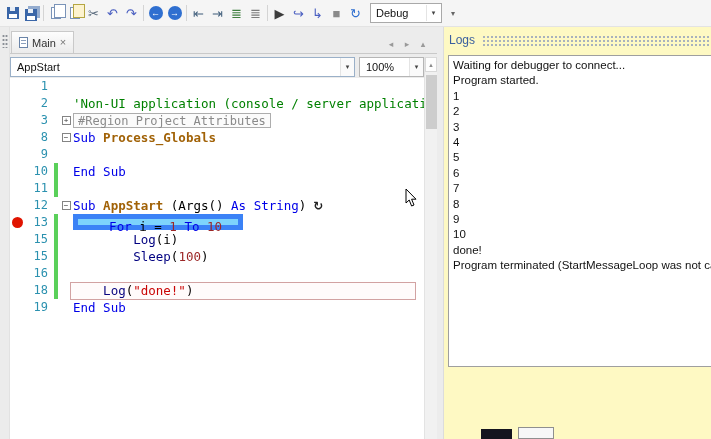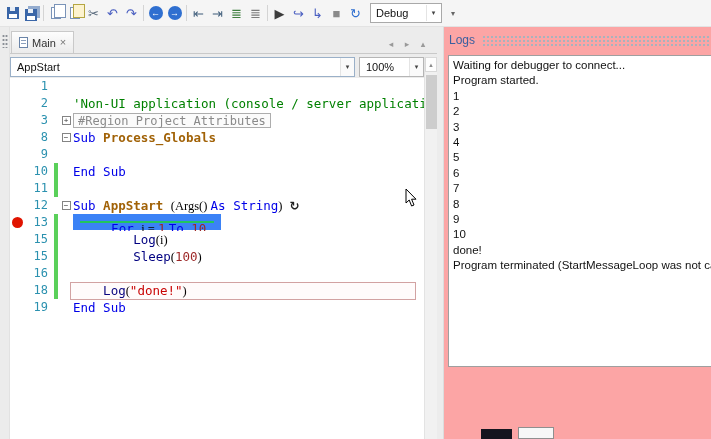--- a/index.html
+++ b/index.html
@@ -66,35 +66,35 @@
   .bp-dot  { position:absolute; left:2px; top:3px; width:11px; height:11px; border-radius:50%; background:#e01400; }
   .col-num { width:30px; flex:none; text-align:right; padding-right:6px; color:#2b91af; font-size:12px; }
   .col-chg { width:5px; flex:none; }
   .chg     { display:block; width:4px; height:17px; background:#5ad05a; }
   .col-fold{ width:14px; flex:none; display:flex; align-items:center; justify-content:center; }
   .fold-box{ width:9px; height:9px; border:1px solid #848484; background:#fff; font-size:8px; line-height:7px;
              text-align:center; color:#333; font-family:"Liberation Sans",sans-serif; }
   .code { flex:1; white-space:pre; color:#000; overflow:hidden; }
   .c-comment { color:#008000; }
   .c-kw      { color:#0000e8; }
-  .c-plain   { color:#000;font-family:Liberation Serif, serif; }
+  .c-plain   { color:#000; }
   .c-def     { color:#a16207; font-weight:bold; }
   .c-member  { color:#000080; }
   .c-numlit  { color:#9c2727; }
   .c-str     { color:#c80000; }
   .region-pill { display:inline-block; border:1px solid #adadad; background:#fbfbfb; color:#8a8a8a;
                  padding:0 4px; height:15px; line-height:14px; font-size:12px; margin-top:1px; }
-  .hl-pill { background:#22c55e; border:7px solid #3b82f6; display:inline-block; height:16px; line-height:15px;
-             padding:0 8px 0 1px; margin-top:0; vertical-align:top; white-space:pre; }
+  .hl-pill { background:#7dd3fc; border:5px solid #3b82f6; display:inline-block; height:16px; line-height:15px;
+             padding:0 16px 0 1px; margin-top:0; vertical-align:top; white-space:pre; }
   .row-outline:after { content:""; position:absolute; left:60px; right:8px; top:0; height:16px;
                        border:1px solid #d2a2a2; background:rgba(255,120,120,0.03); pointer-events:none; }
   .trail { font-family:"DejaVu Sans",sans-serif; color:#222; margin-left:7px; font-size:12px; font-weight:bold; }
 
   
-  .logs-panel { position:absolute; left:443px; top:27px; width:268px; height:412px; background:#fca5a5; border-left:1px solid #dcdcdc; }
+  .logs-panel { position:absolute; left:443px; top:27px; width:268px; height:412px; background:#fef9c3; border-left:1px solid #dcdcdc; }
   .logs-header { position:absolute; left:5px; top:5px; right:0; height:16px; display:flex; align-items:center; gap:7px; }
   .logs-title { color:#3a5f9f; font-size:12px; }
   .logs-grip { flex:1; height:11px; margin-top:1px;
                background-image:radial-gradient(circle,#a9b2bd 1px,transparent 1.3px); background-size:4px 4px; }
   .logs-content { position:absolute; left:4px; top:28px; width:264px; height:312px; background:#fff;
                   border:1px solid #9f9f9f; overflow:hidden; padding:2px 4px; font-size:11.5px; line-height:15.4px; color:#111; }
   .log-line { white-space:nowrap; }
   .partial-dark  { position:absolute; left:481px; top:429px; width:31px; height:10px; background:#15151f; }
   .partial-light { position:absolute; left:518px; top:427px; width:36px; height:12px; background:#f7f7f7; border:1px solid #8f8f8f; }
 

